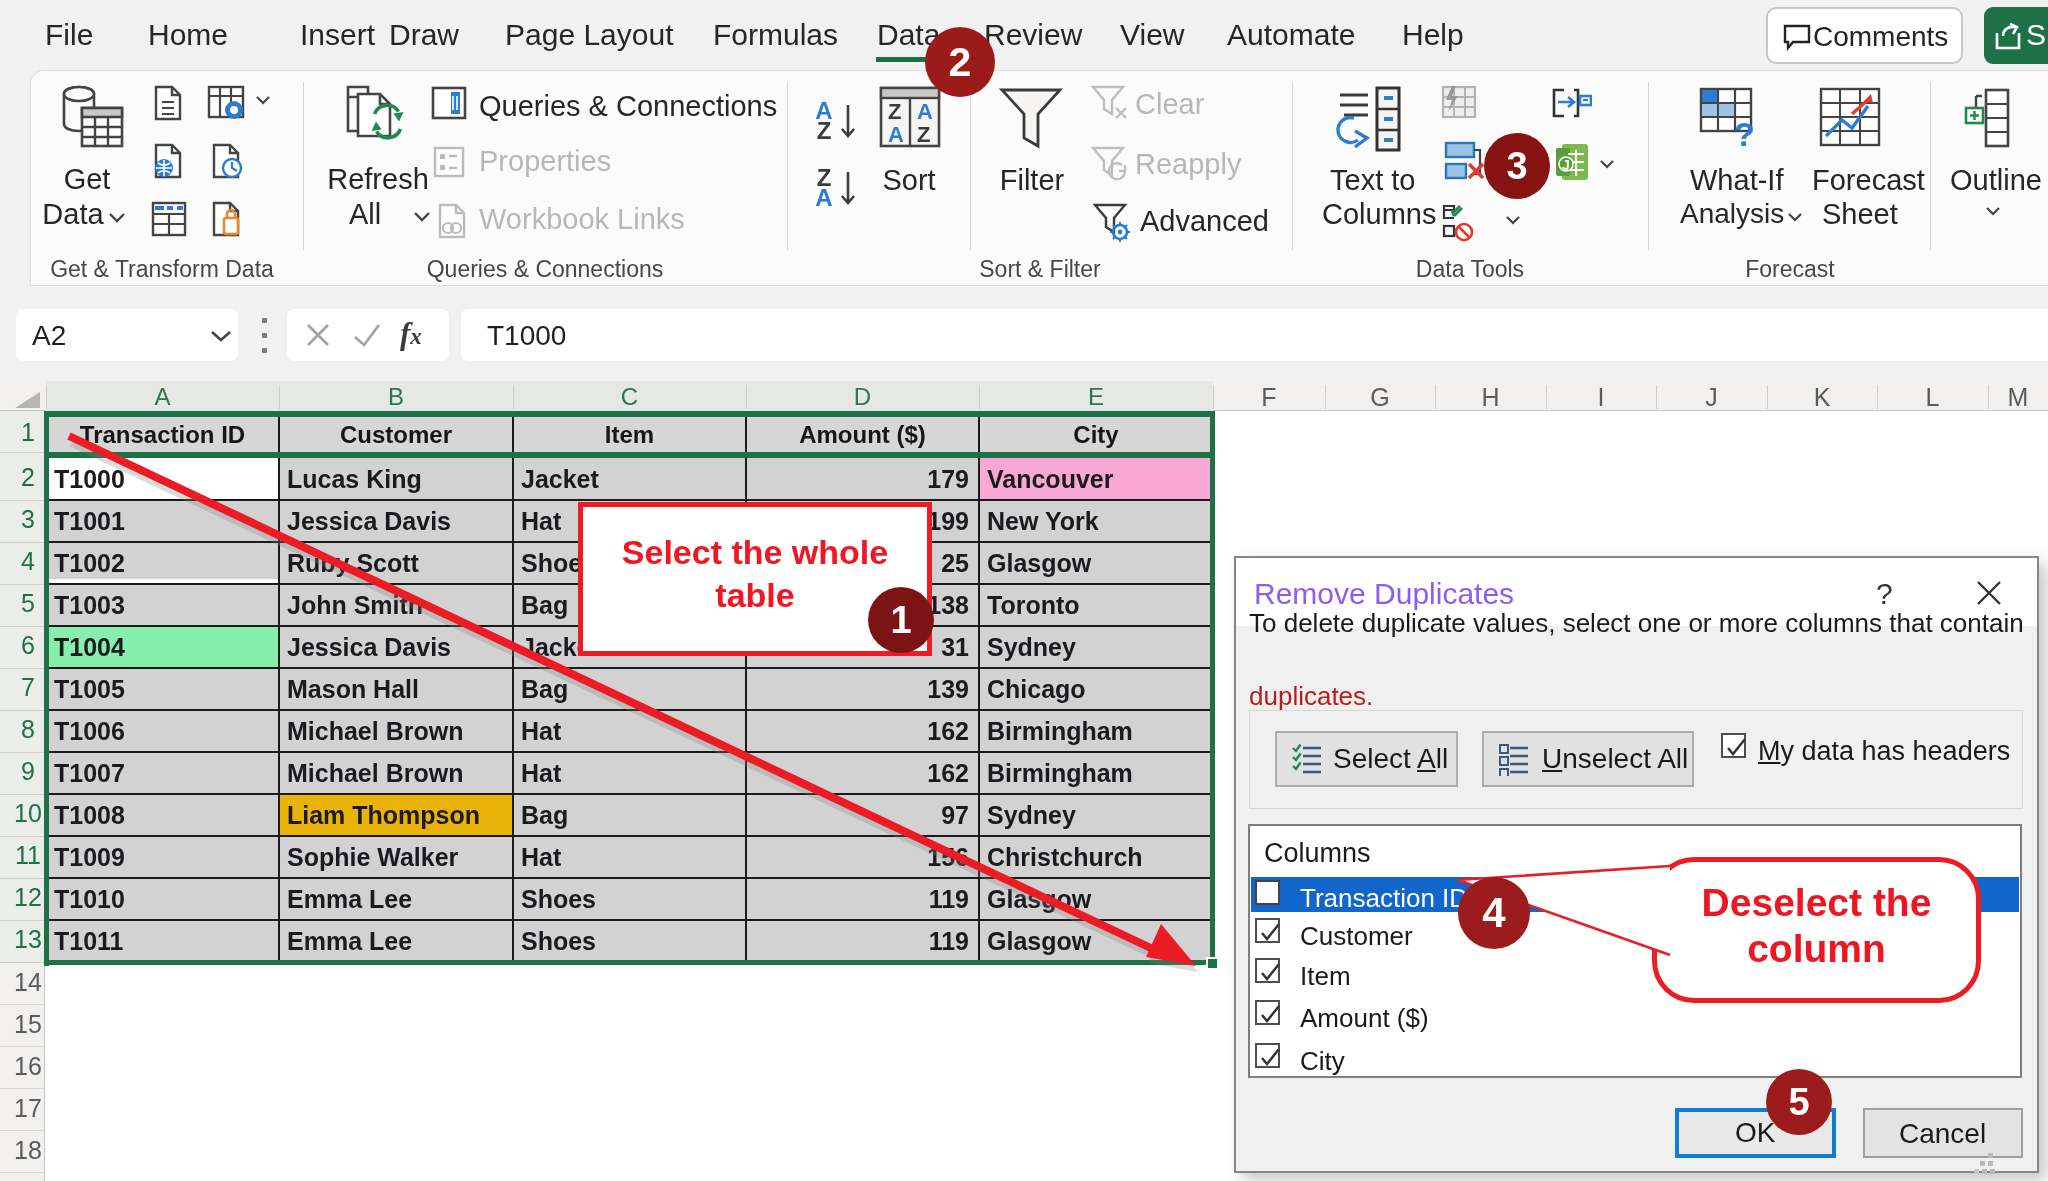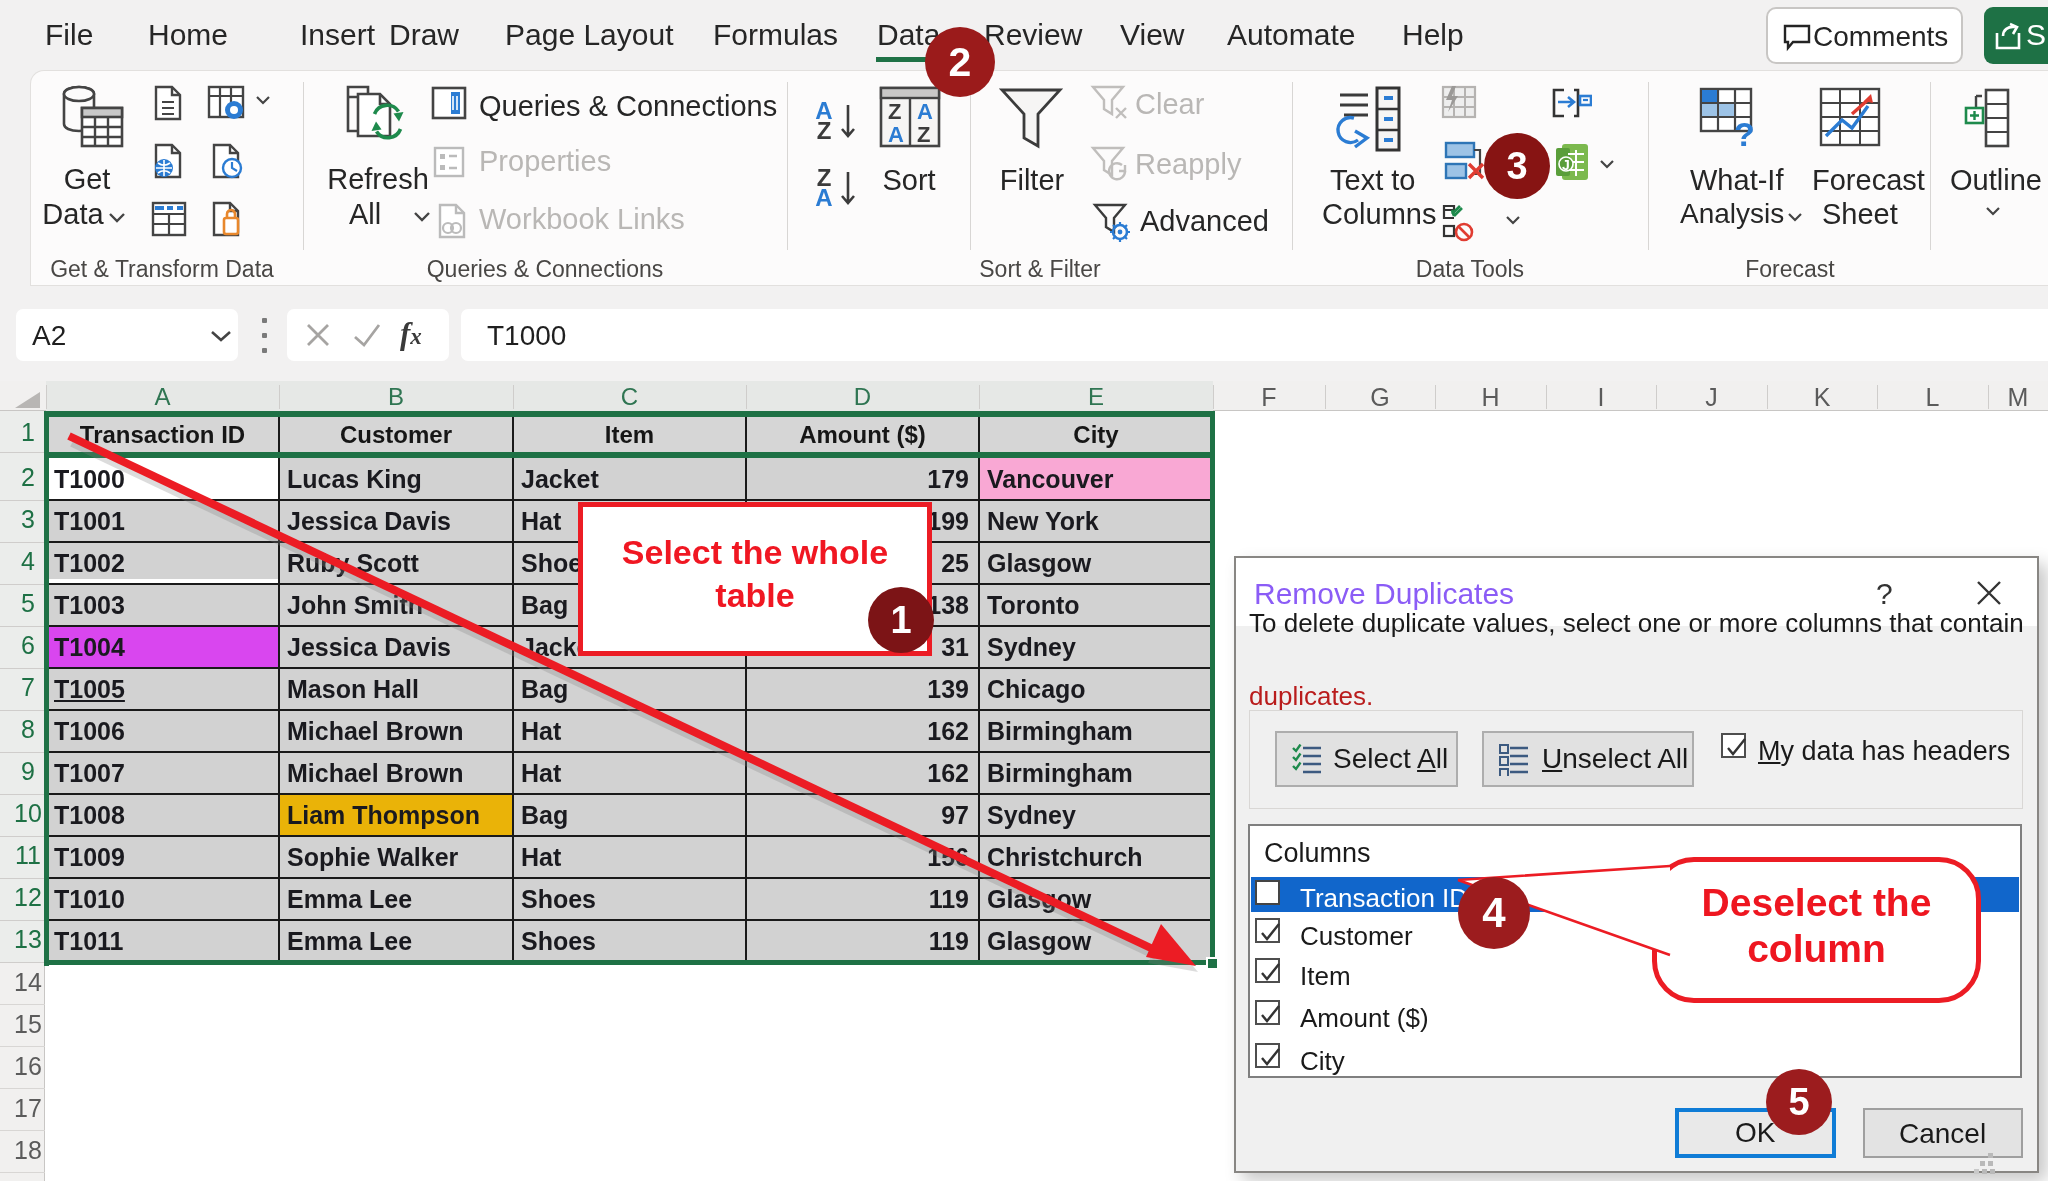--- a/index.html
+++ b/index.html
@@ -378,26 +378,26 @@
 <div class="dcell" style="left:46px;top:542px;width:233px;height:37px;line-height:42px;background:#d2d2d2;text-align:left;padding-left:8px;">T1002</div>
 <div class="dcell" style="left:279px;top:542px;width:234px;height:42px;line-height:42px;background:#d2d2d2;text-align:left;padding-left:8px;">Ruby Scott</div>
 <div class="dcell" style="left:513px;top:542px;width:233px;height:42px;line-height:42px;background:#d2d2d2;text-align:left;padding-left:8px;">Shoes</div>
 <div class="dcell" style="left:746px;top:542px;width:233px;height:42px;line-height:42px;background:#d2d2d2;text-align:right;padding-right:10px;">25</div>
 <div class="dcell" style="left:979px;top:542px;width:234px;height:42px;line-height:42px;background:#d2d2d2;text-align:left;padding-left:8px;">Glasgow</div>
 <div class="dcell" style="left:46px;top:584px;width:233px;height:42px;line-height:42px;background:#d2d2d2;text-align:left;padding-left:8px;">T1003</div>
 <div class="dcell" style="left:279px;top:584px;width:234px;height:42px;line-height:42px;background:#d2d2d2;text-align:left;padding-left:8px;">John Smith</div>
 <div class="dcell" style="left:513px;top:584px;width:233px;height:42px;line-height:42px;background:#d2d2d2;text-align:left;padding-left:8px;">Bag</div>
 <div class="dcell" style="left:746px;top:584px;width:233px;height:42px;line-height:42px;background:#d2d2d2;text-align:right;padding-right:10px;">138</div>
 <div class="dcell" style="left:979px;top:584px;width:234px;height:42px;line-height:42px;background:#d2d2d2;text-align:left;padding-left:8px;">Toronto</div>
-<div class="dcell" style="left:46px;top:626px;width:233px;height:42px;line-height:42px;background:#d946ef;text-align:left;padding-left:8px;">T1004</div>
+<div class="dcell" style="left:46px;top:626px;width:233px;height:42px;line-height:42px;background:#86efac;text-align:left;padding-left:8px;">T1004</div>
 <div class="dcell" style="left:279px;top:626px;width:234px;height:42px;line-height:42px;background:#d2d2d2;text-align:left;padding-left:8px;">Jessica Davis</div>
 <div class="dcell" style="left:513px;top:626px;width:233px;height:42px;line-height:42px;background:#d2d2d2;text-align:left;padding-left:8px;">Jacket</div>
 <div class="dcell" style="left:746px;top:626px;width:233px;height:42px;line-height:42px;background:#d2d2d2;text-align:right;padding-right:10px;">31</div>
 <div class="dcell" style="left:979px;top:626px;width:234px;height:42px;line-height:42px;background:#d2d2d2;text-align:left;padding-left:8px;">Sydney</div>
-<div class="dcell" style="left:46px;top:668px;width:233px;height:42px;line-height:42px;background:#d2d2d2;text-align:left;padding-left:8px;text-decoration:underline;">T1005</div>
+<div class="dcell" style="left:46px;top:668px;width:233px;height:42px;line-height:42px;background:#d2d2d2;text-align:left;padding-left:8px;">T1005</div>
 <div class="dcell" style="left:279px;top:668px;width:234px;height:42px;line-height:42px;background:#d2d2d2;text-align:left;padding-left:8px;">Mason Hall</div>
 <div class="dcell" style="left:513px;top:668px;width:233px;height:42px;line-height:42px;background:#d2d2d2;text-align:left;padding-left:8px;">Bag</div>
 <div class="dcell" style="left:746px;top:668px;width:233px;height:42px;line-height:42px;background:#d2d2d2;text-align:right;padding-right:10px;">139</div>
 <div class="dcell" style="left:979px;top:668px;width:234px;height:42px;line-height:42px;background:#d2d2d2;text-align:left;padding-left:8px;">Chicago</div>
 <div class="dcell" style="left:46px;top:710px;width:233px;height:42px;line-height:42px;background:#d2d2d2;text-align:left;padding-left:8px;">T1006</div>
 <div class="dcell" style="left:279px;top:710px;width:234px;height:42px;line-height:42px;background:#d2d2d2;text-align:left;padding-left:8px;">Michael Brown</div>
 <div class="dcell" style="left:513px;top:710px;width:233px;height:42px;line-height:42px;background:#d2d2d2;text-align:left;padding-left:8px;">Hat</div>
 <div class="dcell" style="left:746px;top:710px;width:233px;height:42px;line-height:42px;background:#d2d2d2;text-align:right;padding-right:10px;">162</div>
 <div class="dcell" style="left:979px;top:710px;width:234px;height:42px;line-height:42px;background:#d2d2d2;text-align:left;padding-left:8px;">Birmingham</div>
 <div class="dcell" style="left:46px;top:752px;width:233px;height:42px;line-height:42px;background:#d2d2d2;text-align:left;padding-left:8px;">T1007</div>

